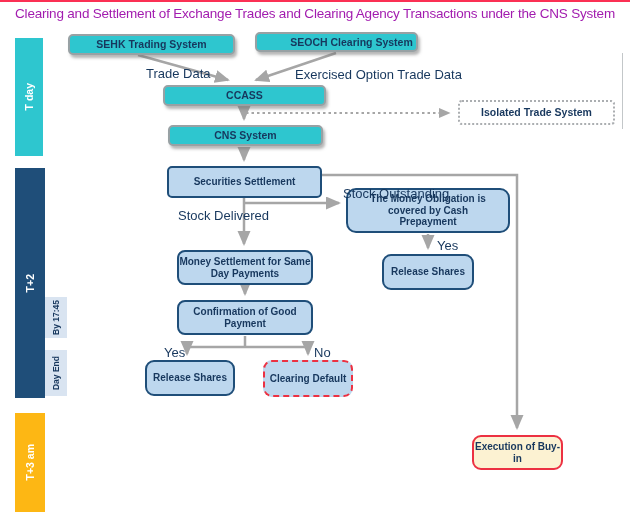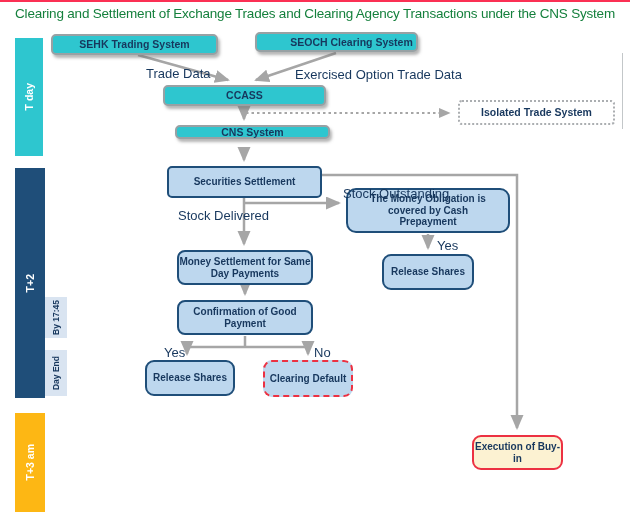--- a/index.html
+++ b/index.html
@@ -2,42 +2,42 @@
 <html><head>
 <meta charset="utf-8">
 <style>
   * { margin:0; padding:0; box-sizing:border-box; }
   html,body { background:#ffffff; }
   body { font-family:"Liberation Sans", sans-serif; }
   #stage { position:relative; width:630px; height:517px; background:#fff; overflow:hidden; }
 
   .topline { position:absolute; left:0; top:0; width:630px; height:2px; background:#fb3054; }
   .title { position:absolute; left:0; right:0; top:6px; text-align:center;
-           color:#15803d; font-size:13.5px; letter-spacing:-0.2px; }
+           color:#a21caf; font-size:13.5px; letter-spacing:-0.2px; }
 
   
   .bar { position:absolute; display:flex; align-items:center; justify-content:center; }
   .vtext { writing-mode:vertical-rl; transform:rotate(180deg); white-space:nowrap; }
   .bar-tday  { left:15px; top:38px;  width:28px; height:118px; background:#2ec6cf; color:#fff; font-weight:bold; font-size:10.5px; }
   .bar-t2    { left:15px; top:168px; width:30px; height:230px; background:#1f4e79; color:#fff; font-weight:bold; font-size:10.5px; }
   .bar-t3    { left:15px; top:413px; width:30px; height:99px;  background:#fdb714; color:#fff; font-weight:bold; font-size:10.5px; }
   .tag-1745  { left:45px; top:297px; width:22px; height:41px; background:#d9e4f1; color:#17375d; font-weight:bold; font-size:8.5px; }
   .tag-dayend{ left:45px; top:350px; width:22px; height:46px; background:#d9e4f1; color:#17375d; font-weight:bold; font-size:8.5px; }
 
   
   .box { position:absolute; display:flex; align-items:center; justify-content:center;
          text-align:center; color:#17375d; font-weight:bold; line-height:1.18; }
   .teal { background:#2ec6cf; border:2px solid #98a1a4; border-radius:5px;
           box-shadow:2px 3px 3px rgba(110,110,110,.5); font-size:10.5px; }
   .blue { background:#bdd7ee; border:2px solid #1f4e79; border-radius:8px; font-size:10px; }
 
-  .b-sehk   { left:51px;  top:34px;  width:167px; height:21px; }
+  .b-sehk   { left:68px;  top:34px;  width:167px; height:21px; }
   .b-seoch  { left:255px; top:32px;  width:163px; height:20px;padding-left:30px; }
   .b-ccass  { left:163px; top:85px;  width:163px; height:21px; }
-  .b-cns    { left:175px; top:125px; width:155px; height:14px;text-align:center; }
+  .b-cns    { left:168px; top:125px; width:155px; height:21px;text-align:center; }
   .b-isolated { left:458px; top:100px; width:157px; height:25px; background:#fff;
                 border:2px dotted #abaeb1; border-radius:4px; font-size:10.5px; }
   .b-securities { left:167px; top:166px; width:155px; height:32px; border-radius:5px; }
   .b-oblig  { left:346px; top:188px; width:164px; height:45px; border-radius:10px; padding:0 15px; }
   .b-moneyset { left:177px; top:250px; width:136px; height:35px; }
   .b-confirm  { left:177px; top:300px; width:136px; height:35px; }
   .b-release-r { left:382px; top:254px; width:92px; height:36px; border-radius:9px; }
   .b-release-l { left:145px; top:360px; width:90px; height:36px; border-radius:9px; }
   .b-declare { left:263px; top:360px; width:90px; height:37px; border-radius:9px;
                border:2.5px dashed #ec3142; }

